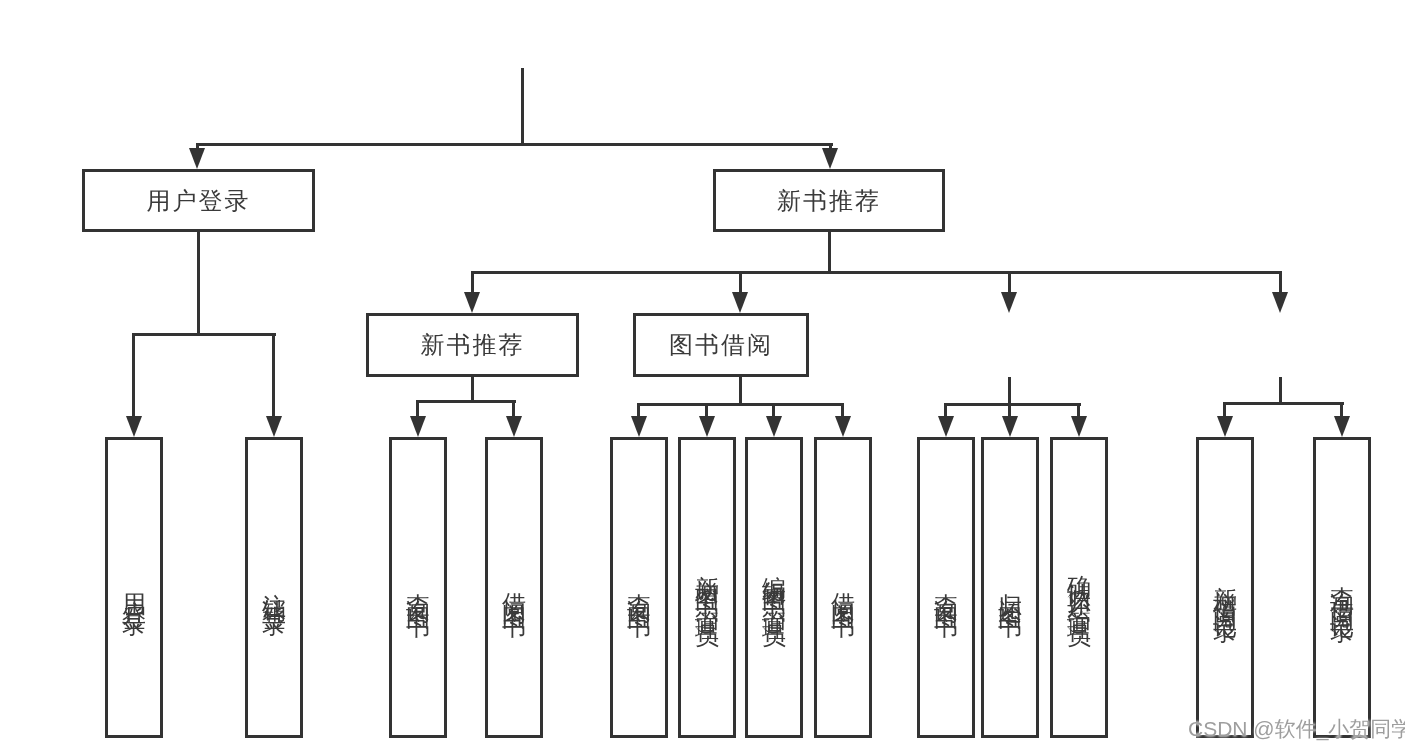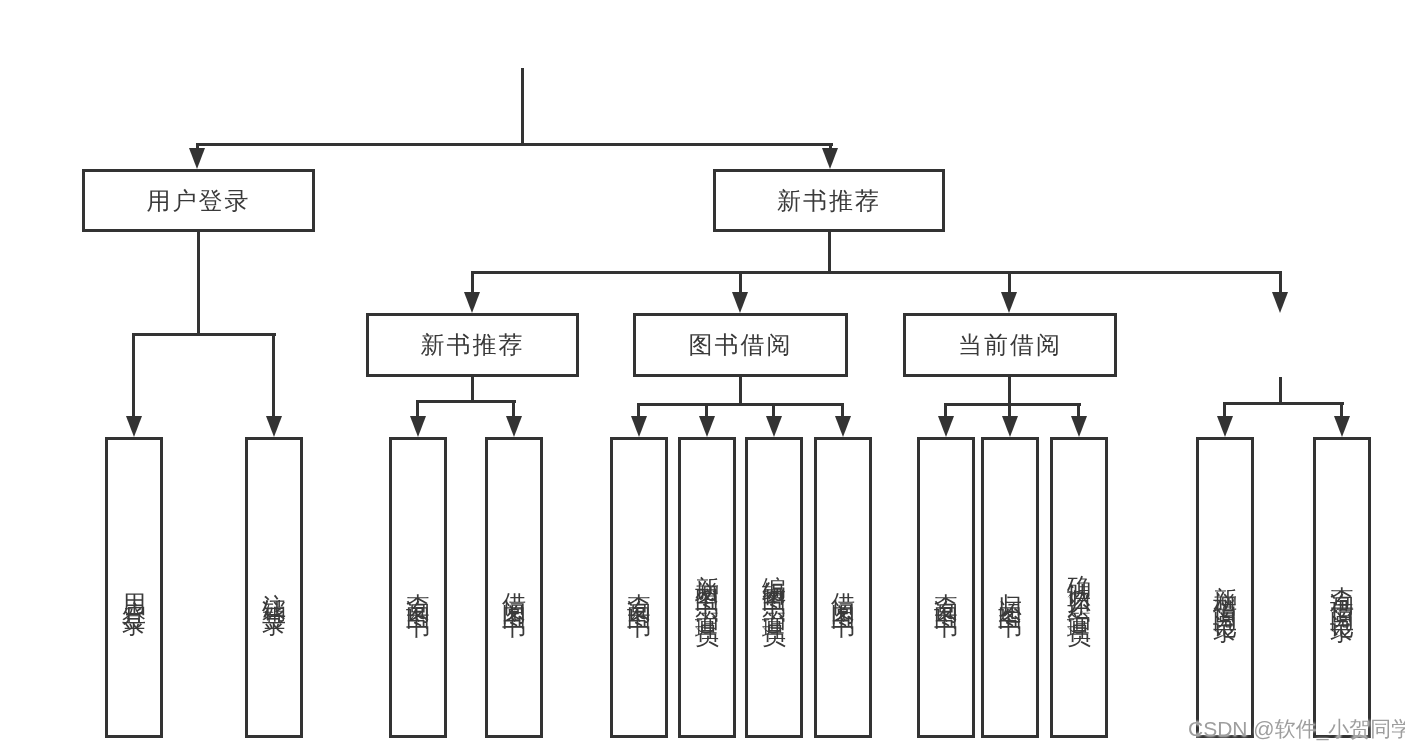--- a/index.html
+++ b/index.html
@@ -60,22 +60,21 @@
 </head>
 <body>
 
 <div class="canvas">
 
 
   <div class="box hbox l2-box" style="left:82px; width:233px;">用户登录</div>
   <div class="box hbox l2-box" style="left:713px; width:232px;">新书推荐</div>
 
   <div class="box hbox l3-box" style="left:366px;  width:213px;">新书推荐</div>
-  <div class="box hbox l3-box" style="left:633px;  width:215px;">图书借阅</div>
-  <div class="box hbox l3-box" style="left:903px;  width:214px;">当前借阅</div>
+  <div class="box hbox l3-box" style="left:633px;  width:176px;">图书借阅</div>
 
   <div class="box vbox" style="left:105px;">用户登录</div>
   <div class="box vbox" style="left:245px;">注销登录</div>
 
   <div class="box vbox" style="left:389px;">查询图书</div>
   <div class="box vbox" style="left:485px;">借阅图书</div>
 
   <div class="box vbox" style="left:610px;">查询图书</div>
   <div class="box vbox" style="left:678px;">新增图书（管理员）</div>
   <div class="box vbox" style="left:745px;">编辑图书（管理员）</div>

